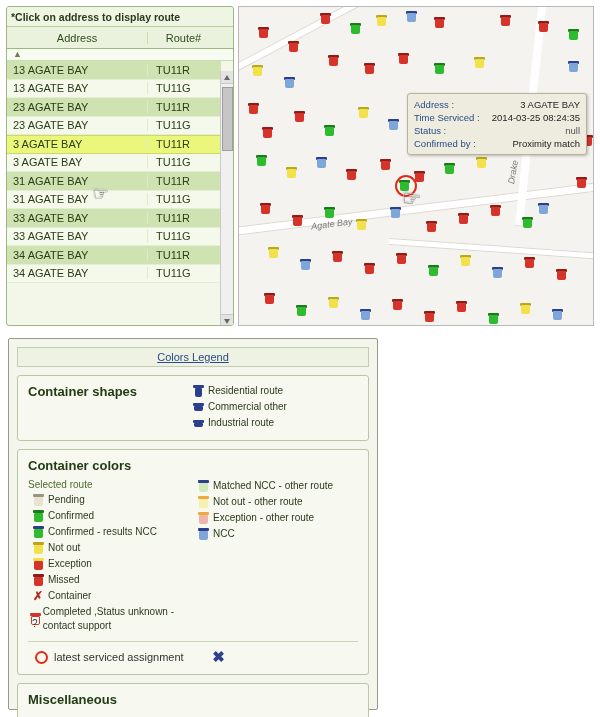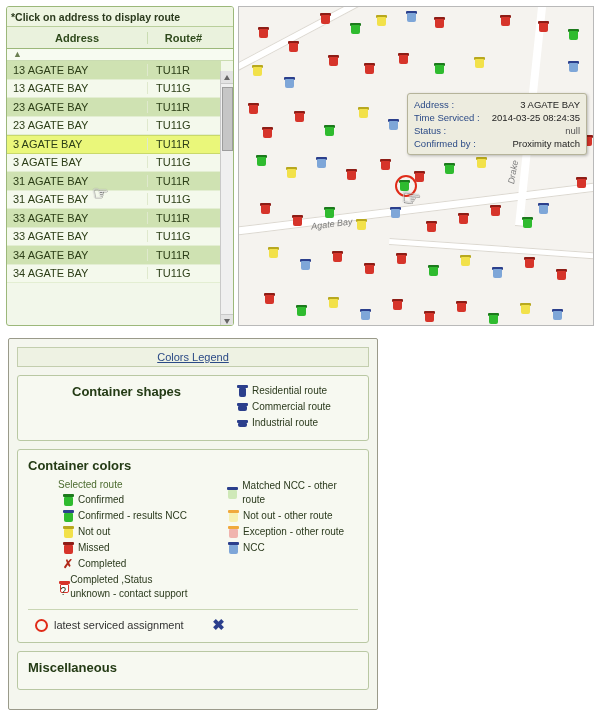--- a/index.html
+++ b/index.html
@@ -63,21 +63,21 @@
     font-family: "Liberation Sans", sans-serif;
   }
   #table-head {
     display: flex;
     height: 22px;
     background: #eaf2dd;
     border-bottom: 1px solid #9cb87a;
     align-items: center;
   }
   #table-head .th {
-    font-weight: bold;
+    font-weight: normal;
     color: #2f4a1c;
     font-size: 11px;
     text-align: center;
   }
   .col-addr { width: 140px; }
   .col-route { width: 72px; border-left: 1px solid #cadcb2; }
   #sort-row {
     height: 12px;
     background: #f7fbf1;
     border-bottom: 1px solid #cadcb2;
@@ -274,24 +274,24 @@
     margin-bottom: 2px;
     font-size: 10px;
     color: #2b3a1d;
   }
   .lg-item .ico {
     width: 20px;
     display: flex;
     justify-content: center;
     align-items: center;
   }
-  .shape-cols { display: flex; margin-left: 44px; }
+  .shape-cols { display: flex; }
   .shape-cols .c1 { width: 160px; }
   .two-col { display: flex; }
-  .two-col .col { width: 168px; margin-left: 30px; }
+  .two-col .col { width: 168px; }
   .sub-head {
     font-size: 10px;
     color: #4c6b2f;
     margin-bottom: 3px;
   }
   .bin-ico { position: relative; width: 11px; height: 12px; }
   .bin-ico .b { position: absolute; left: 1px; top: 3px; width: 9px; height: 9px; border-radius: 1px 1px 2px 2px; }
   .bin-ico .l { position: absolute; left: 0; top: 0; width: 11px; height: 3px; border-radius: 1px; }
   .x-ico { color: #b02a1a; font-weight: bold; font-size: 12px; }
   .circle-ico {
@@ -715,21 +715,21 @@
           </span>
           <span>Residential route</span>
         </div>
         <div class="lg-item">
           <span class="ico">
             <span class="bin-ico">
                 <span class="l" style="background:#2b3f8c;top:2px;"></span>
                 <span class="b" style="background:#2b3f8c;top:5px;height:5px;"></span>
               </span>
           </span>
-          <span>Commercial route</span>
+          <span>Commercial other</span>
         </div>
         <div class="lg-item">
           <span class="ico">
             <span class="bin-ico">
                 <span class="l" style="background:#2b3f8c;top:3px;"></span>
                 <span class="b" style="background:#2b3f8c;top:6px;height:4px;"></span>
               </span>
           </span>
           <span>Industrial route</span>
         </div>
@@ -739,20 +739,29 @@
 
   <div class="legend-box">
     <h3>Container colors</h3>
     <div class="two-col">
       <div class="col">
         <div class="sub-head">Selected route</div>
         <div id="colors-left">
             <div class="lg-item">
               <span class="ico">
                 <span class="bin-ico">
+                  <span class="l" style="background:#9a9480;"></span>
+                  <span class="b" style="background:#e8e2cf;"></span>
+                </span>
+              </span>
+              <span>Pending</span>
+            </div>
+            <div class="lg-item">
+              <span class="ico">
+                <span class="bin-ico">
                   <span class="l" style="background:#1c7a1c;"></span>
                   <span class="b" style="background:#2fbb2f;"></span>
                 </span>
               </span>
               <span>Confirmed</span>
             </div>
             <div class="lg-item">
               <span class="ico">
                 <span class="bin-ico">
                   <span class="l" style="background:#2b3f8c;"></span>
@@ -766,31 +775,40 @@
                 <span class="bin-ico">
                   <span class="l" style="background:#b8a81e;"></span>
                   <span class="b" style="background:#f2e14a;"></span>
                 </span>
               </span>
               <span>Not out</span>
             </div>
             <div class="lg-item">
               <span class="ico">
                 <span class="bin-ico">
+                  <span class="l" style="background:#f2e14a;"></span>
+                  <span class="b" style="background:#d6342a;"></span>
+                </span>
+              </span>
+              <span>Exception</span>
+            </div>
+            <div class="lg-item">
+              <span class="ico">
+                <span class="bin-ico">
                   <span class="l" style="background:#8e1d16;"></span>
                   <span class="b" style="background:#d6342a;"></span>
                 </span>
               </span>
               <span>Missed</span>
             </div>
             <div class="lg-item">
               <span class="ico">
                 <span class="x-ico">✗</span>
               </span>
-              <span>Completed</span>
+              <span>Container</span>
             </div>
             <div class="lg-item">
               <span class="ico">
                 <span class="bin-ico">
                   <span class="l" style="background:#d6342a;"></span>
                   <span class="b" style="background:#ffffff;border:1px solid #d6342a;">?</span>
                 </span>
               </span>
               <span>Completed ,Status unknown - contact support</span>
             </div>

